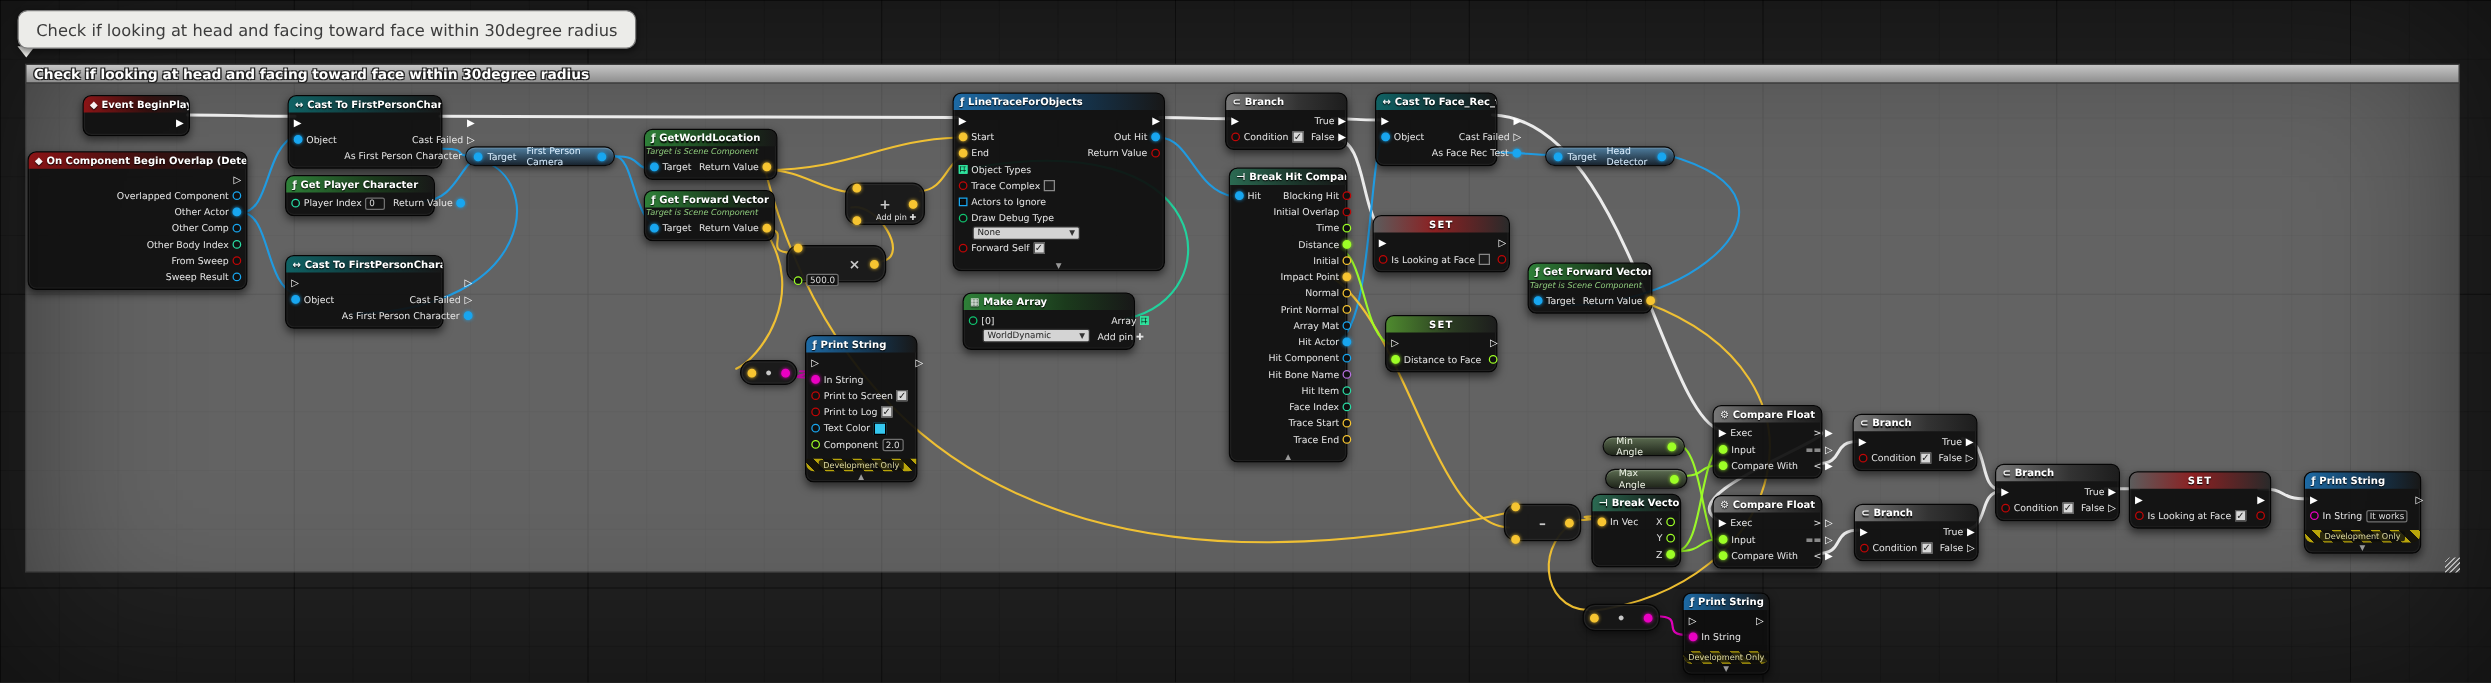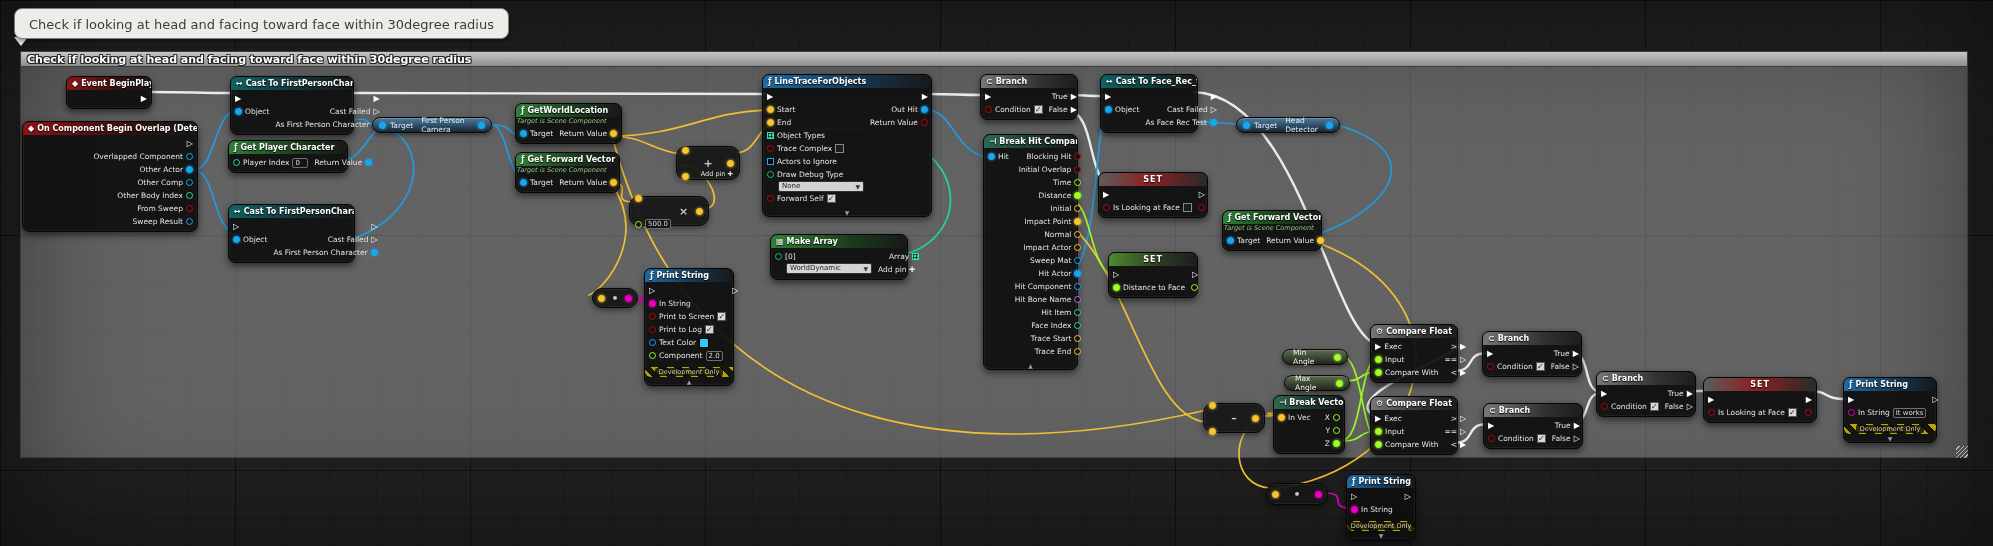--- a/index.html
+++ b/index.html
@@ -569,25 +569,25 @@
             <div class="prow">
               <span class="p-dot" style="border-color: rgb(247, 197, 49); background-color: rgb(247, 197, 49); box-shadow: rgb(247, 197, 49) 0px 0px 3px;"></span>
               <span class="lbl">Impact Point</span>
             </div>
             <div class="prow">
               <span class="p-dot" style="border-color: rgb(247, 197, 49); background-color: rgb(16, 16, 16);"></span>
               <span class="lbl">Normal</span>
             </div>
             <div class="prow">
               <span class="p-dot" style="border-color: rgb(247, 197, 49); background-color: rgb(16, 16, 16);"></span>
-              <span class="lbl">Impact Actor</span>
+              <span class="lbl">Print Normal</span>
             </div>
             <div class="prow">
               <span class="p-dot" style="border-color: rgb(24, 166, 240); background-color: rgb(16, 16, 16);"></span>
-              <span class="lbl">Sweep Mat</span>
+              <span class="lbl">Array Mat</span>
             </div>
             <div class="prow">
               <span class="p-dot" style="border-color: rgb(24, 166, 240); background-color: rgb(24, 166, 240); box-shadow: rgb(24, 166, 240) 0px 0px 3px;"></span>
               <span class="lbl">Hit Actor</span>
             </div>
             <div class="prow">
               <span class="p-dot" style="border-color: rgb(24, 166, 240); background-color: rgb(16, 16, 16);"></span>
               <span class="lbl">Hit Component</span>
             </div>
             <div class="prow">

